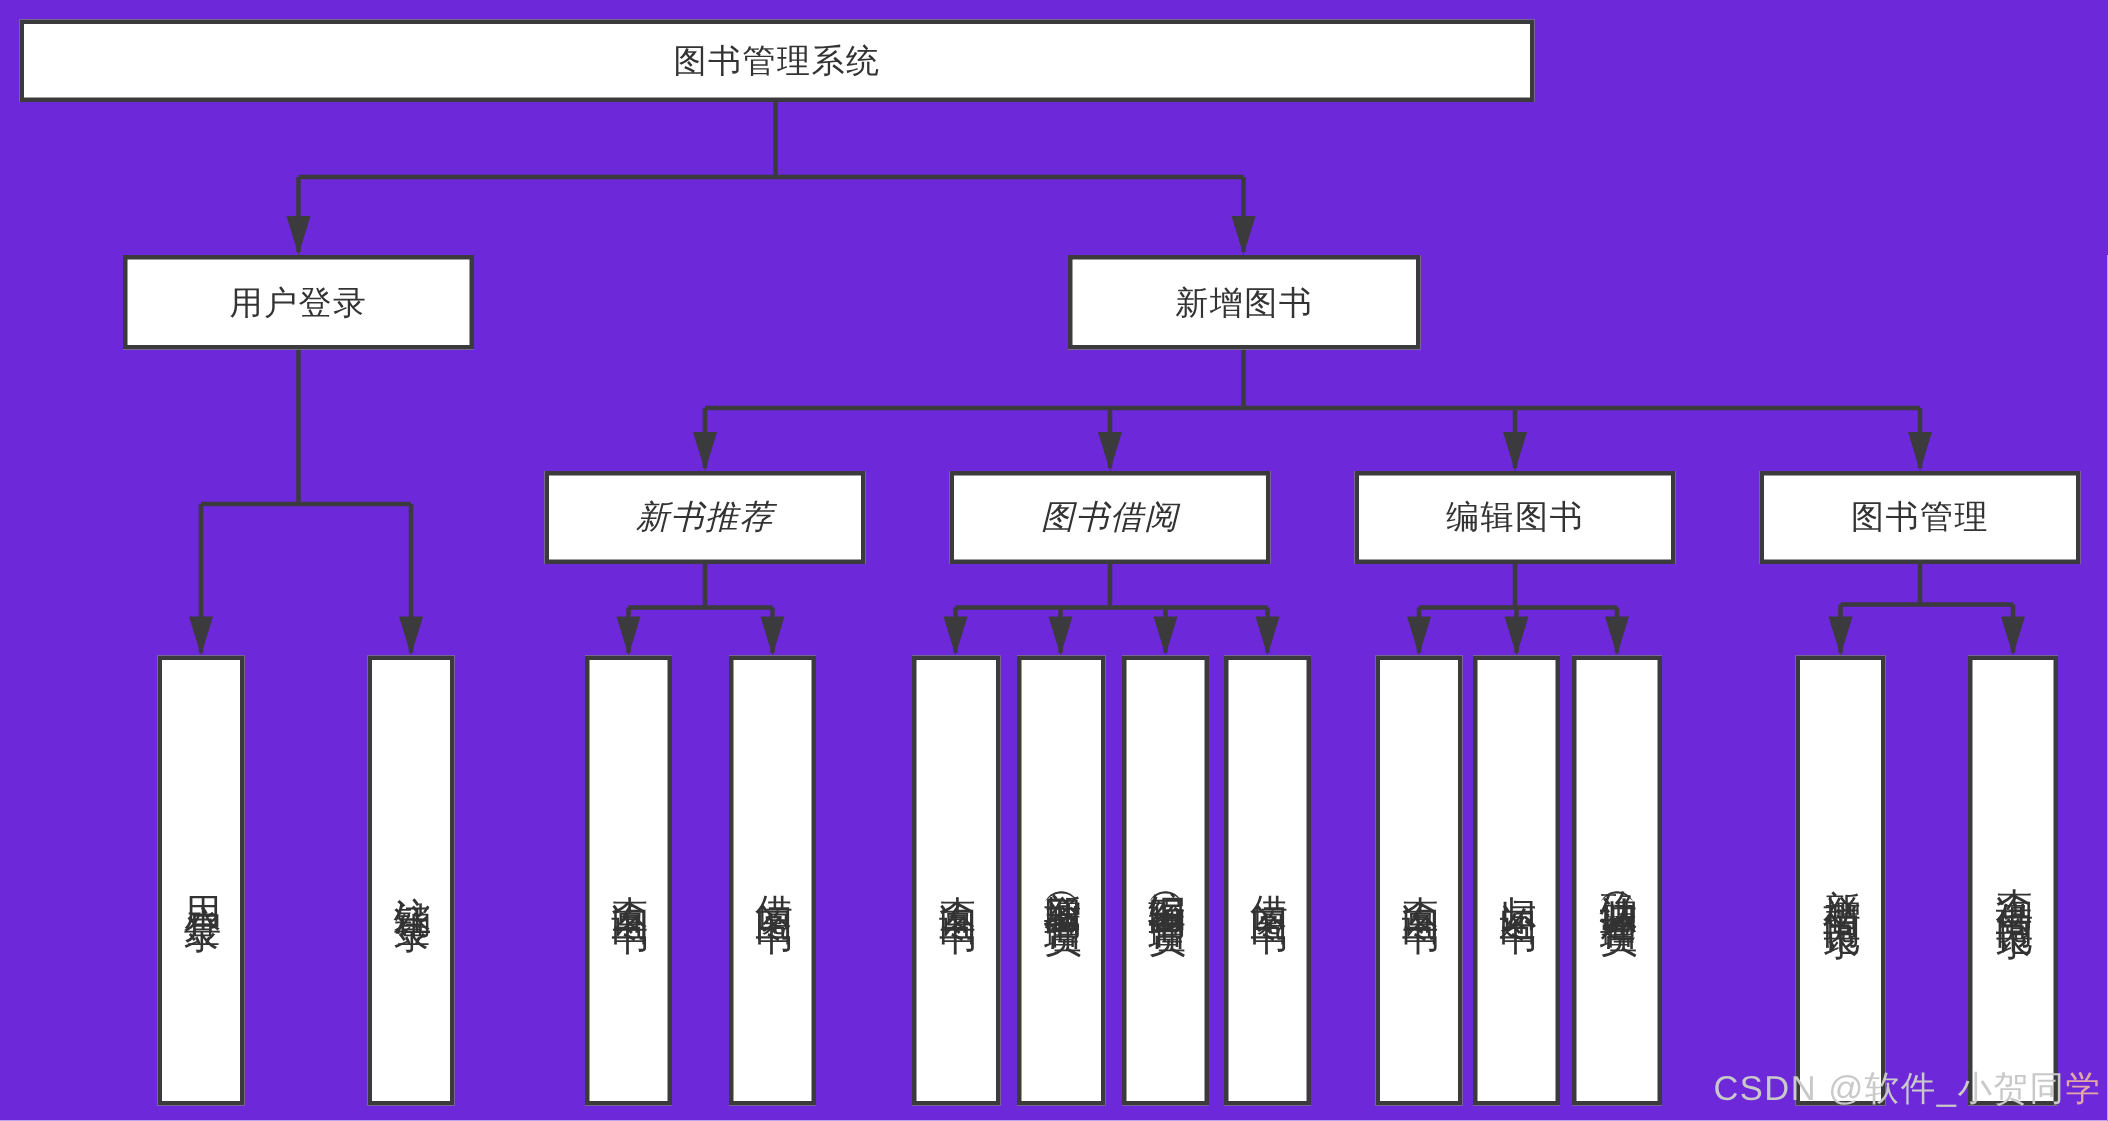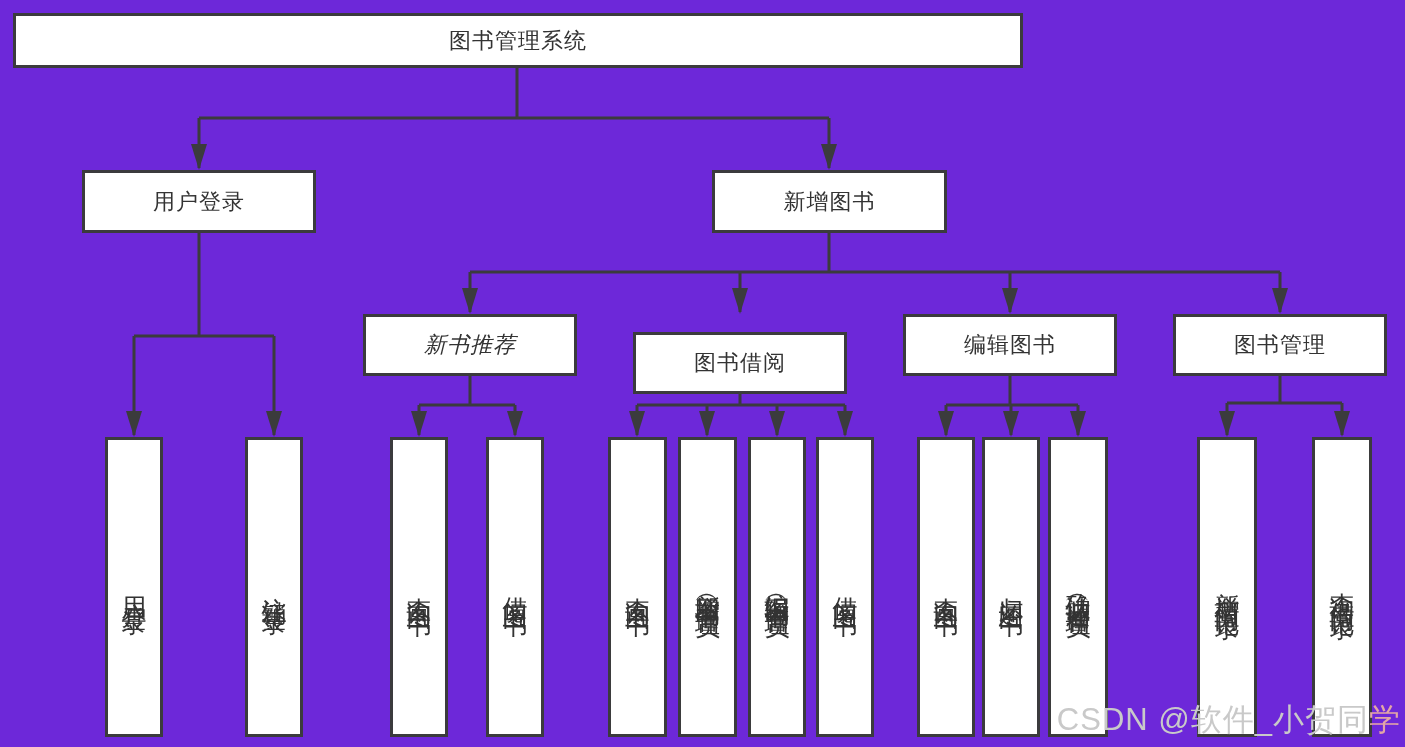--- a/index.html
+++ b/index.html
@@ -38,21 +38,21 @@
     font-size: 25px;
     letter-spacing: 5px;
     line-height: 1;
   }
   .vbox.tight { letter-spacing: 3px; }
   #watermark {
     position: absolute;
     right: 4px;
     bottom: 6px;
     z-index: 2;
-    font-size: 31px;
+    font-size: 23px;
     color: #c9c9c9;
     letter-spacing: 1px;
     white-space: nowrap;
   }
   #watermark .wm-tail { color: #e2a6a6; }
 </style>
 </head>
 <body>
 
 <div id="canvas">
@@ -88,21 +88,21 @@
       <polygon points="1342,437 1334,411 1350,411"></polygon>
     </g>
   </svg>
 
   <div class="box hbox" style="left:13px; top:13px; width:1010px; height:55px;">图书管理系统</div>
 
   <div class="box hbox" style="left:82px; top:170px; width:234px; height:63px;">用户登录</div>
   <div class="box hbox" style="left:712px; top:170px; width:235px; height:63px;">新增图书</div>
 
   <div class="box hbox" style="left:363px; top:314px; width:214px; height:62px;font-style:italic;">新书推荐</div>
-  <div class="box hbox" style="left:633px; top:332px; width:214px; height:62px;">图书借阅</div>
+  <div class="box hbox" style="left:633px; top:314px; width:214px; height:62px;font-style:italic;">图书借阅</div>
   <div class="box hbox" style="left:903px; top:314px; width:214px; height:62px;">编辑图书</div>
   <div class="box hbox" style="left:1173px; top:314px; width:214px; height:62px;">图书管理</div>
 
   <div class="box vbox" style="left:105px; top:437px; width:58px; height:300px;">用户登录</div>
   <div class="box vbox" style="left:245px; top:437px; width:58px; height:300px;">注销登录</div>
 
   <div class="box vbox" style="left:390px; top:437px; width:58px; height:300px;">查询图书</div>
   <div class="box vbox" style="left:486px; top:437px; width:58px; height:300px;">借阅图书</div>
 
   <div class="box vbox" style="left:608px; top:437px; width:59px; height:300px;">查询图书</div>

